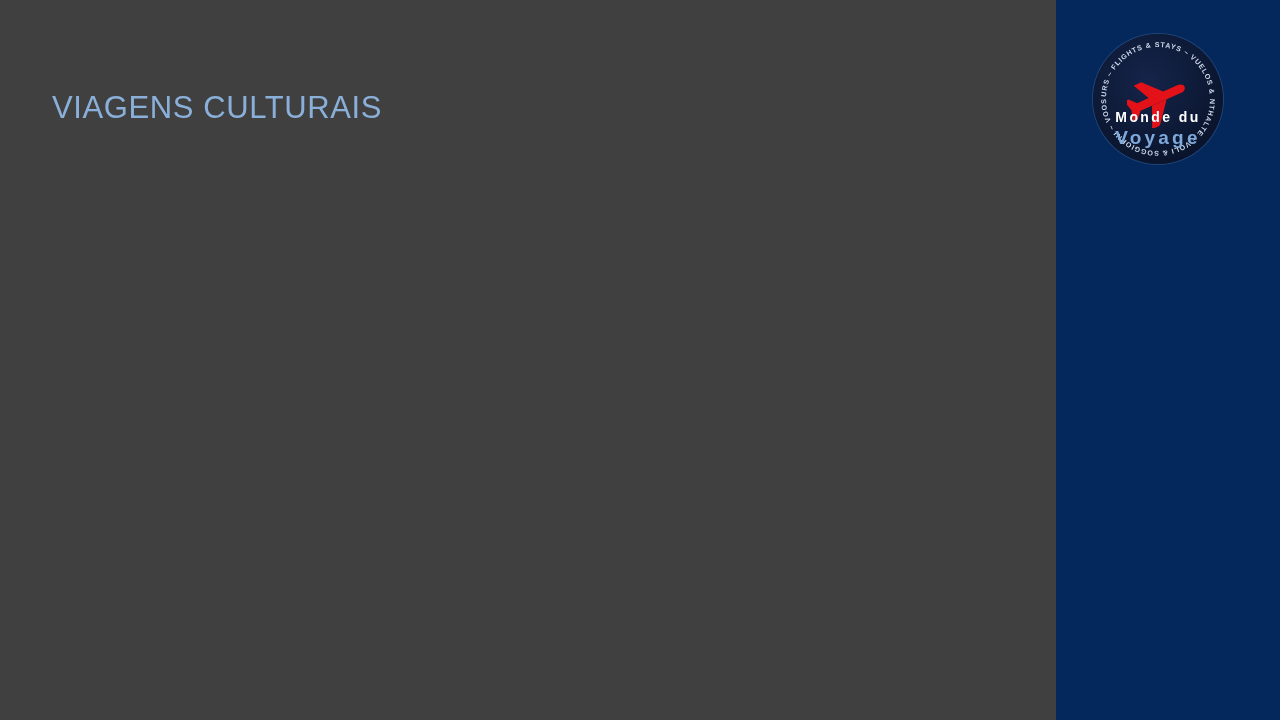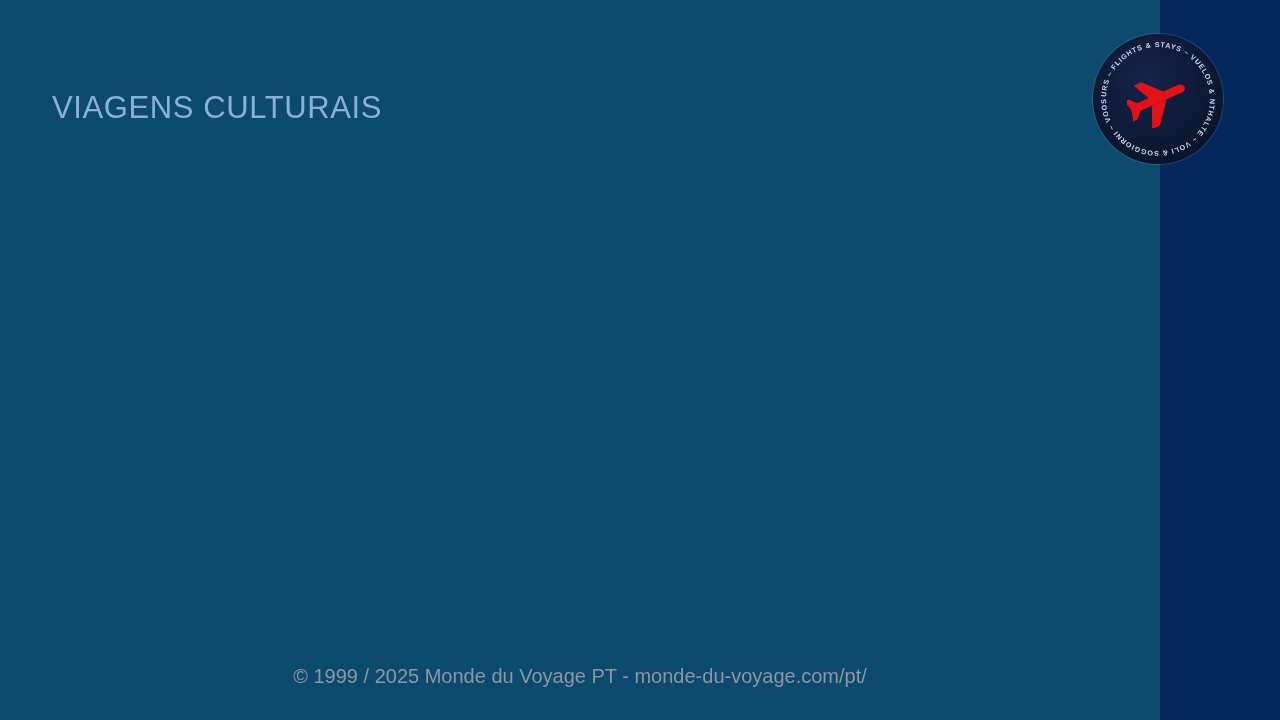--- a/index.html
+++ b/index.html
@@ -11,23 +11,23 @@
     width: 1280px;
     height: 720px;
     overflow: hidden;
     background: #04285c;
     font-family: "Liberation Sans", sans-serif;
     -webkit-font-smoothing: antialiased;
   }
 
   .slide {
     position: relative;
-    width: 1160px;
+    width: 1056px;
     height: 720px;
-    background: #0c4a6e;
+    background: #404040;
     box-sizing: border-box;
     text-decoration: underline;
   }
 
   
   .site-title {
     position: absolute;
     left: 52px;
     top: 88px;
     font-size: 31px;
@@ -150,20 +150,23 @@
         </text>
       </svg>
 
       <svg class="plane" viewBox="0 0 62 52">
         <g transform="rotate(-24 31 26)">
           <path d="M6,27 L56,27 C59.5,27 61.5,25 61.5,22.8 C61.5,20.6 59.5,18.6 56,18.6 L40,18.6 L25,2.5 C24.2,1.6 23.2,1.2 22,1.2 L15.5,1.2 L24,18.6 L11.5,18.6 L5.2,11.8 L0.5,11.8 L3.4,22.8 L0.5,33.8 L5.2,33.8 L11.5,27 Z" fill="#e31219"></path>
           <path d="M24,27 L14.5,48.5 L21,48.5 C22.2,48.5 23.2,48.1 24,47.2 L40,27 Z" fill="#e31219"></path>
         </g>
       </svg>
 
+      <div class="logo-wordmark">
+        <span class="logo-word-top">Monde du</span>
+        <span class="logo-word-bottom">Voyage</span>
+      </div>
 
     </div>
   </div>
 
 
-  <div class="footer">© 1999 / 2025 Monde du Voyage PT - monde-du-voyage.com/pt/</div>
 
 </div>
 
 </body></html>

